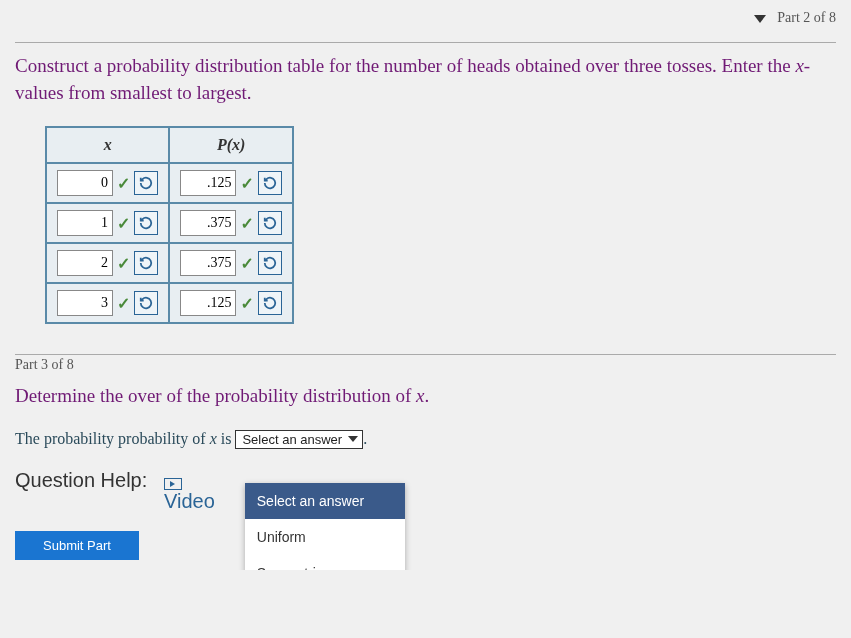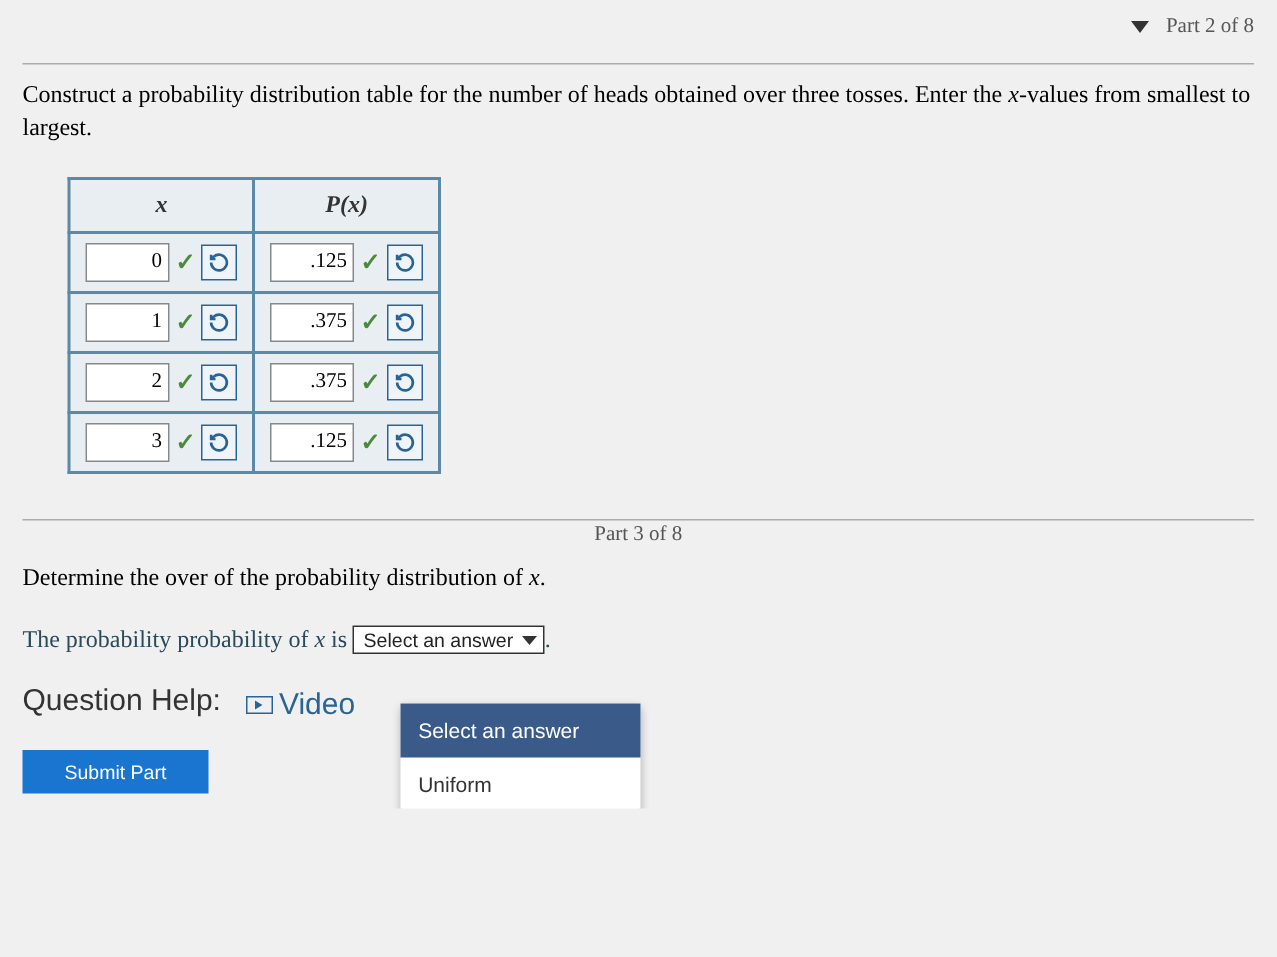--- a/index.html
+++ b/index.html
@@ -20,22 +20,22 @@
     .caret-down {
       display: inline-block;
       width: 0; height: 0;
       border-left: 6px solid transparent;
       border-right: 6px solid transparent;
       border-top: 8px solid #333;
       vertical-align: middle;
       margin-right: 8px;
     }
     .question-text {
-      font-size: 16px;
-      color: #000000;
+      font-size: 19px;
+      color: #701a75;
       margin-bottom: 20px;
       line-height: 1.4;
     }
     .var-x { font-style: italic; font-family: 'Times New Roman', serif; }
     .prob-table {
       border-collapse: collapse;
       margin-left: 30px;
       margin-bottom: 20px;
       border: 2px solid #5a8aa8;
     }
@@ -82,21 +82,21 @@
       background: #eef4f8;
       color: #2a6496;
       cursor: pointer;
     }
     .retry-svg { width: 14px; height: 14px; }
     .divider {
       border-top: 1px solid #aaa;
       margin: 30px 0 2px 0;
     }
     .part3-label {
-      text-align: center;
+      text-align: left;
       font-size: 14px;
       color: #555;
       margin-bottom: 10px;
     }
     .inline-answer {
       font-size: 16px;
       color: #2a4a5a;
       margin-bottom: 20px;
     }
     .select-box {
@@ -123,21 +123,22 @@
     .help-row {
       font-size: 20px;
       color: #333;
       margin-bottom: 18px;
       font-family: Arial, sans-serif;
     }
     .video-link {
       color: #2a6496;
       cursor: pointer;
       display: inline-flex;
-      align-items: center;
+      align-items: flex-start;
+      flex-direction: column;
     }
     .video-icon {
       width: 18px; height: 12px;
       border: 1px solid #2a6496;
       display: inline-flex;
       align-items: center;
       justify-content: center;
       margin-right: 4px;
     }
     .video-tri {

